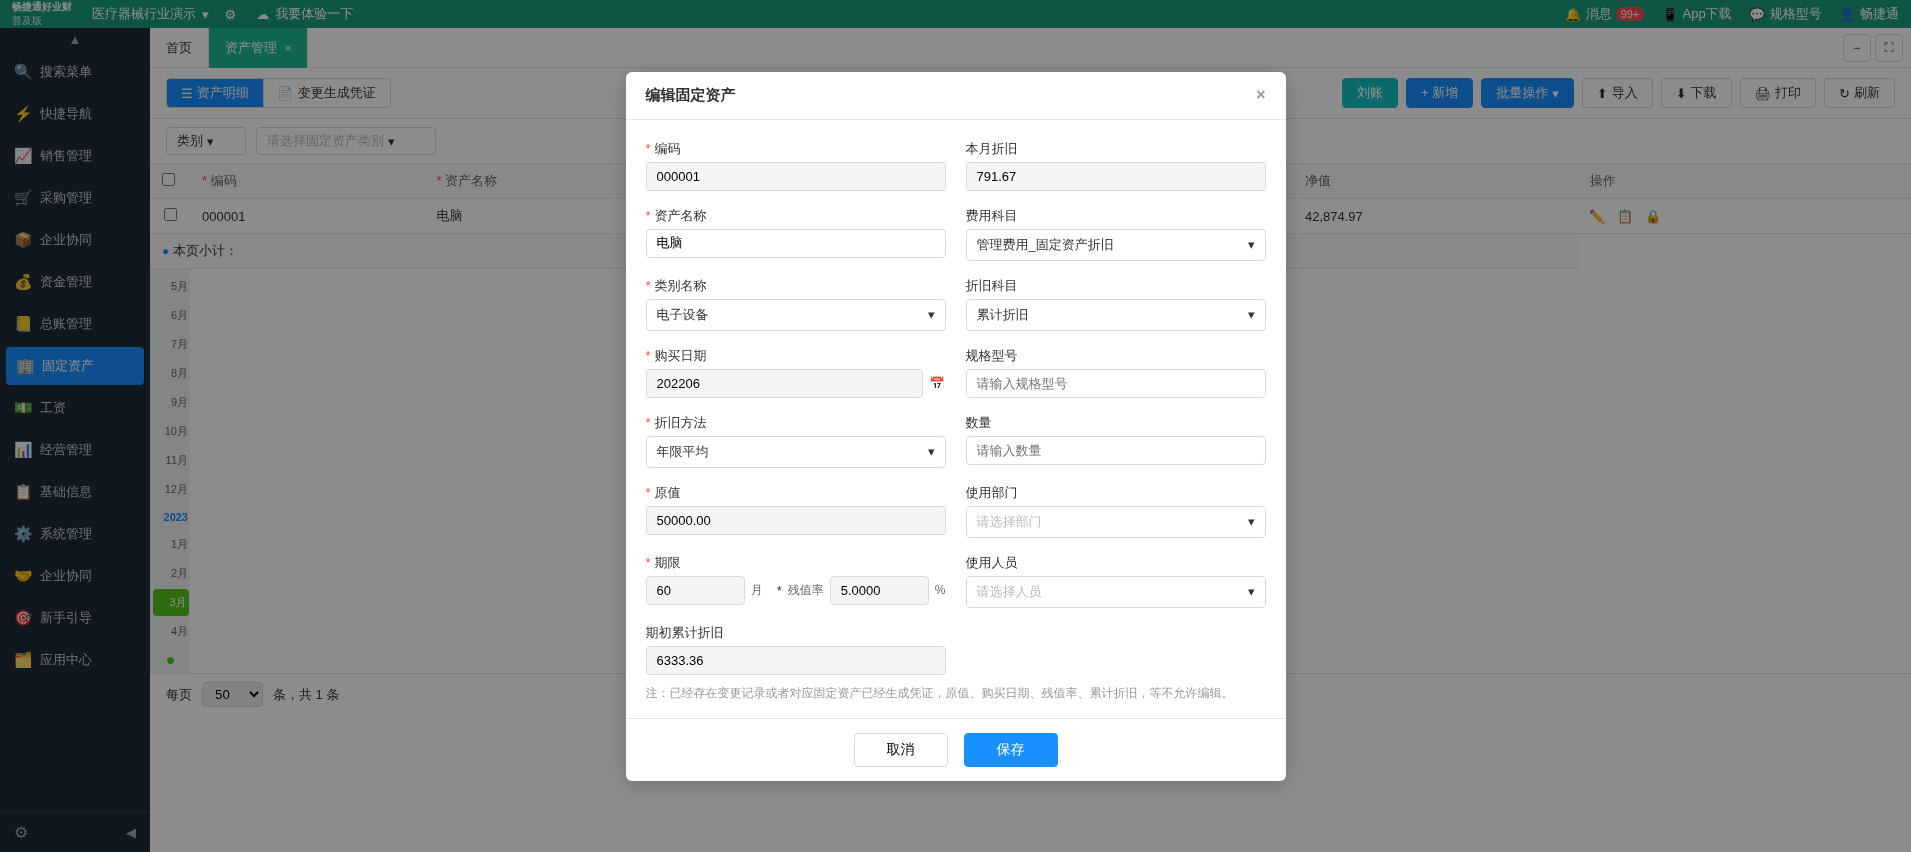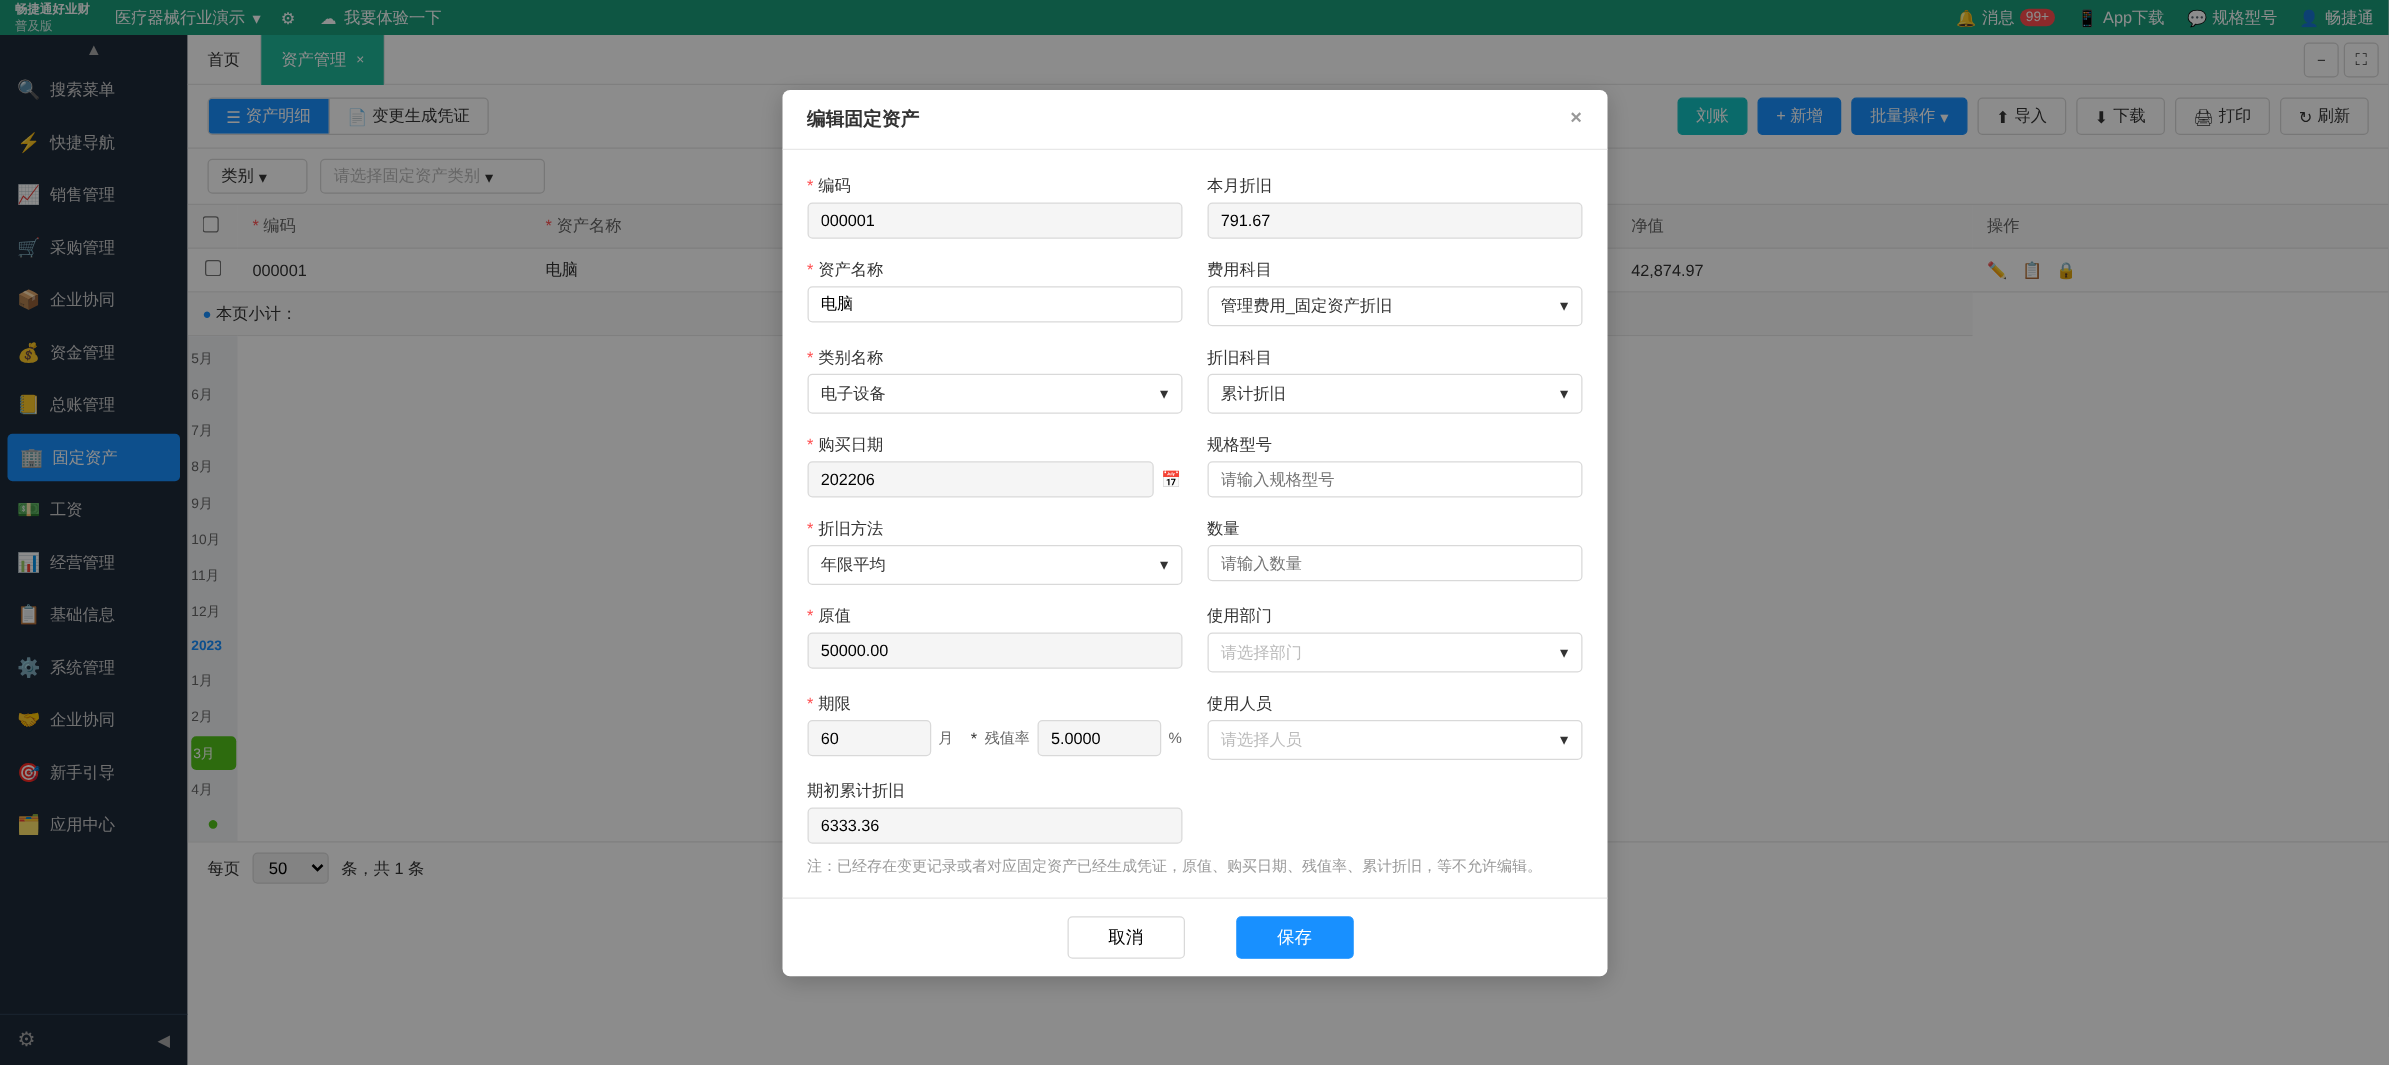--- a/index.html
+++ b/index.html
@@ -50,21 +50,21 @@
 
     
     .asset-table { width: 100%; border-collapse: collapse; font-size: 13px; }
     .asset-table th { background: #fafafa; border-bottom: 1px solid #e8e8e8; padding: 8px 12px; text-align: left; font-weight: 500; color: #666; white-space: nowrap; }
     .asset-table td { border-bottom: 1px solid #e8e8e8; padding: 8px 12px; color: #333; white-space: nowrap; }
     .asset-table .required { color: #ff4d4f; }
     .checkbox-col { width: 40px; text-align: center; }
 
     
     .calendar-sidebar { width: 40px; background: #f0f2f5; border-left: 1px solid #e8e8e8; display: flex; flex-direction: column; align-items: center; padding-top: 4px; gap: 2px; font-size: 11px; flex-shrink: 0; }
-    .cal-month { color: #666; padding: 6px 2px; text-align: left; cursor: pointer; width: 100%; }
+    .cal-month { color: #666; padding: 6px 2px; text-align: right; cursor: pointer; width: 100%; }
     .cal-month.highlight { background: #1890ff; color: #fff; border-radius: 4px; margin: 0 2px; width: 36px; }
     .cal-month.green { background: #52c41a; color: #fff; border-radius: 4px; margin: 0 2px; width: 36px; }
 
     
     .page-footer { display: flex; align-items: center; padding: 8px 16px; border-top: 1px solid #e8e8e8; gap: 10px; font-size: 13px; }
     .page-select { border: 1px solid #d9d9d9; border-radius: 4px; padding: 3px 8px; }
 
     
     .modal-overlay { position: fixed; top: 0; left: 0; width: 100%; height: 100%; background: rgba(0,0,0,0.45); z-index: 1000; display: flex; align-items: center; justify-content: center; }
     .modal { background: #fff; border-radius: 6px; width: 660px; box-shadow: 0 4px 20px rgba(0,0,0,0.2); overflow: hidden; }
@@ -75,21 +75,21 @@
     .form-row { display: flex; flex-direction: column; gap: 4px; }
     .form-label { font-size: 13px; color: #333; display: flex; align-items: center; gap: 4px; }
     .form-label .req { color: #ff4d4f; }
     .form-input { border: 1px solid #d9d9d9; border-radius: 4px; padding: 6px 10px; font-size: 13px; width: 100%; outline: none; }
     .form-input-group { display: flex; align-items: center; gap: 6px; }
     .form-input-group .form-input { flex: 1; }
     .form-select-trigger { border: 1px solid #d9d9d9; border-radius: 4px; padding: 6px 10px; font-size: 13px; width: 100%; display: flex; align-items: center; justify-content: space-between; cursor: pointer; background: #fff; }
     .form-input-readonly { background: #f5f5f5; }
     .form-note { font-size: 12px; color: #999; padding: 10px 0 6px; }
     .modal-footer { display: flex; justify-content: center; gap: 16px; padding: 14px 20px; border-top: 1px solid #e8e8e8; }
-    .modal-btn { padding: 7px 32px; border-radius: 4px; font-size: 14px; cursor: pointer; border: 1px solid #d9d9d9; background: #fff; margin-left: 25px; }
+    .modal-btn { padding: 7px 32px; border-radius: 4px; font-size: 14px; cursor: pointer; border: 1px solid #d9d9d9; background: #fff; }
     .modal-btn-primary { background: #1890ff; color: #fff; border-color: #1890ff; }
 
     .inline-label { font-size: 12px; color: #666; white-space: nowrap; }
   </style>
 </head>
 <body>
 
 <div class="app-container">
 
   <div class="top-bar">

